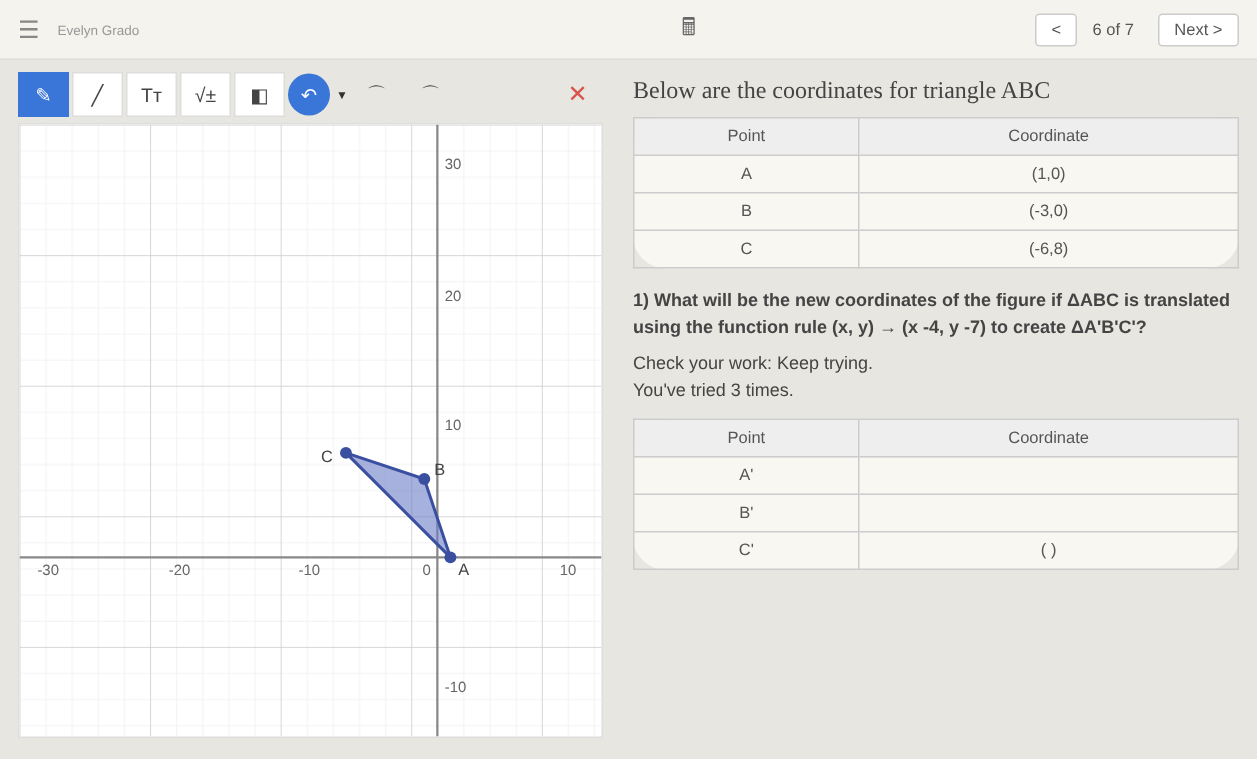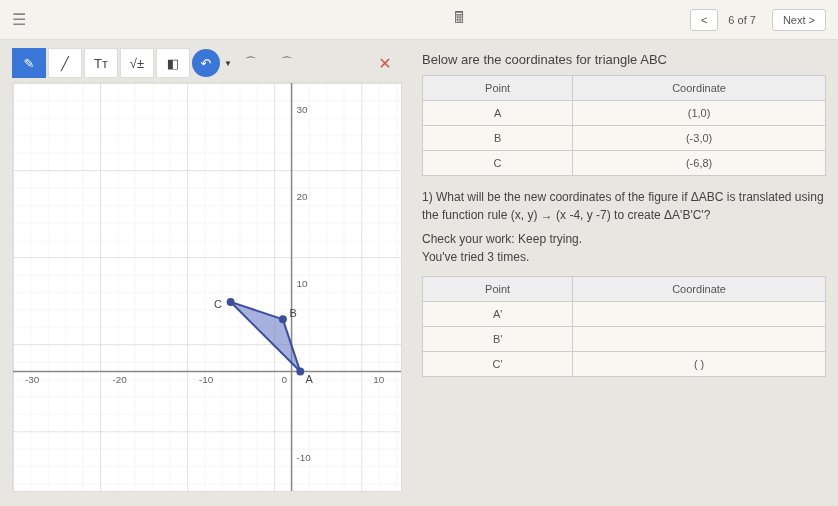--- a/index.html
+++ b/index.html
@@ -19,35 +19,36 @@
   .tool { width:34px; height:30px; background:#fff; border:1px solid #ddd; display:flex; align-items:center; justify-content:center; font-size:13px; color:#444; cursor:pointer;}
   .tool.active { background:#3a76d8; color:#fff; border-color:#3a76d8;}
   .tool.undo-active { background:#3a76d8; color:#fff; border-radius:50%; width:28px; height:28px; border:none;}
   .tool.close { border:none; background:transparent; color:#d9534f; margin-left:auto; font-size:16px;}
   .tool.plain { border:none; background:transparent; }
   .graph-wrap { width:390px; height:410px; background:#fff; position:relative; border:1px solid #ddd; }
   svg.grid { width:100%; height:100%; }
   .axis-label { font-size:10px; fill:#666; }
   .pt-label { font-size:11px; fill:#444; font-weight:500;}
   .right { flex:1; font-size:12px; color:#444; }
-  .prompt { margin:4px 0 8px 0; font-size:13px;}
-  table.coord { border-collapse:collapse; width:100%; margin-bottom:12px; background:#f9f7f2;}
+  .prompt { margin:4px 0 8px 0; font-size:16px;font-family:Liberation Serif, serif;}
+  table.coord { border-collapse:collapse; width:100%; margin-bottom:12px; background:#f9f7f2;border-radius:22px;}
   table.coord th, table.coord td { border:1px solid #ccc; padding:6px 8px; text-align:center; font-size:11px; font-weight:normal; color:#555;}
   table.coord th { background:#eee; }
   .q { font-size:12px; line-height:1.5; margin-bottom:6px;}
-  .q b { font-weight:400; }
+  .q b { font-weight:700; }
   .feedback { font-size:12px; margin:6px 0 10px 0; line-height:1.5;}
   .dropdown-caret { font-size:8px; margin-left:2px;}
 </style>
 </head>
 <body>
 
 <div class="topbar">
   <div class="hamburger">☰</div>
   <div class="title-block">
+    <div class="subtitle">Evelyn Grado</div>
   </div>
   <div class="top-spacer"></div>
   <div class="calc-icon">🖩</div>
   <button class="nav-btn">&lt;</button>
   <span class="nav-info">6 of 7</span>
   <button class="nav-btn">Next  &gt;</button>
 </div>
 
 <div class="content">
   <div class="left">

